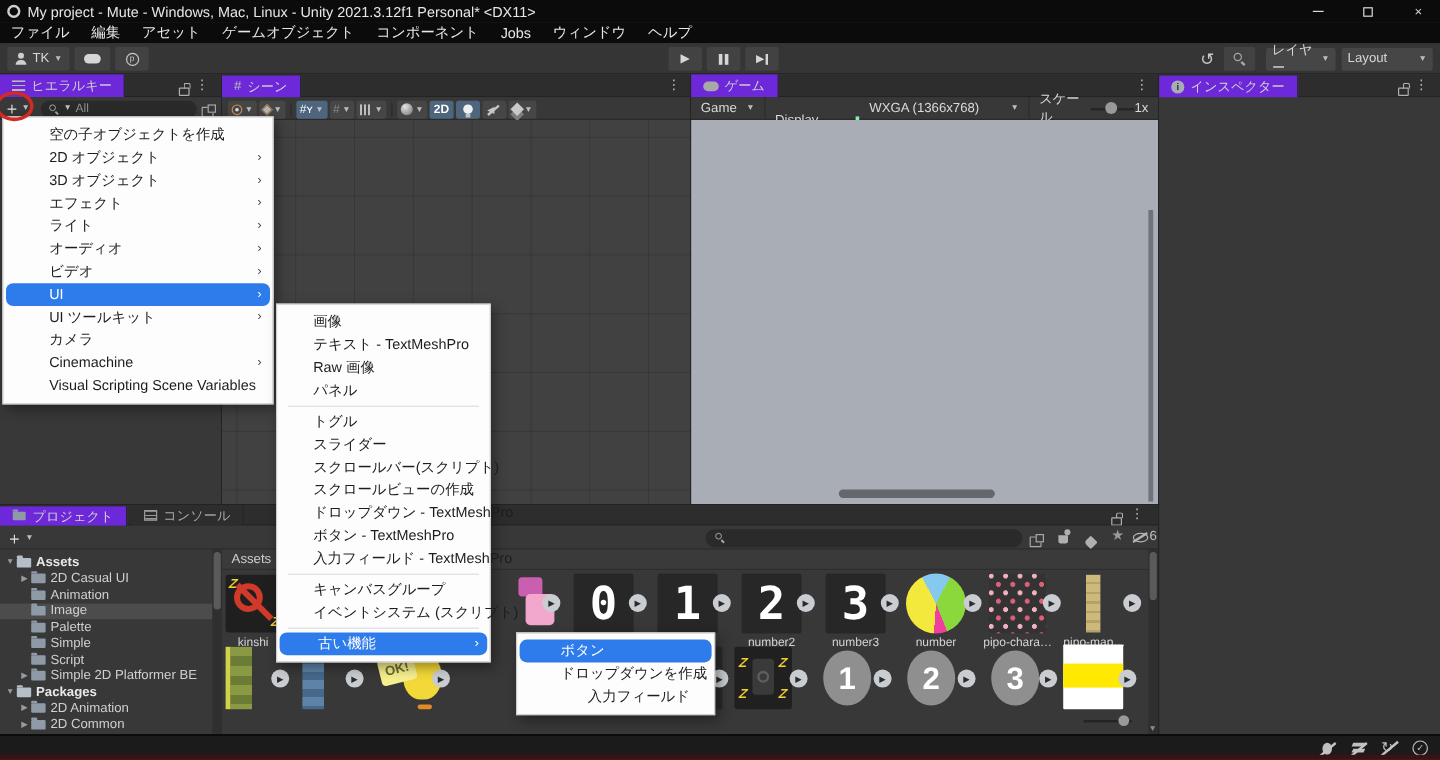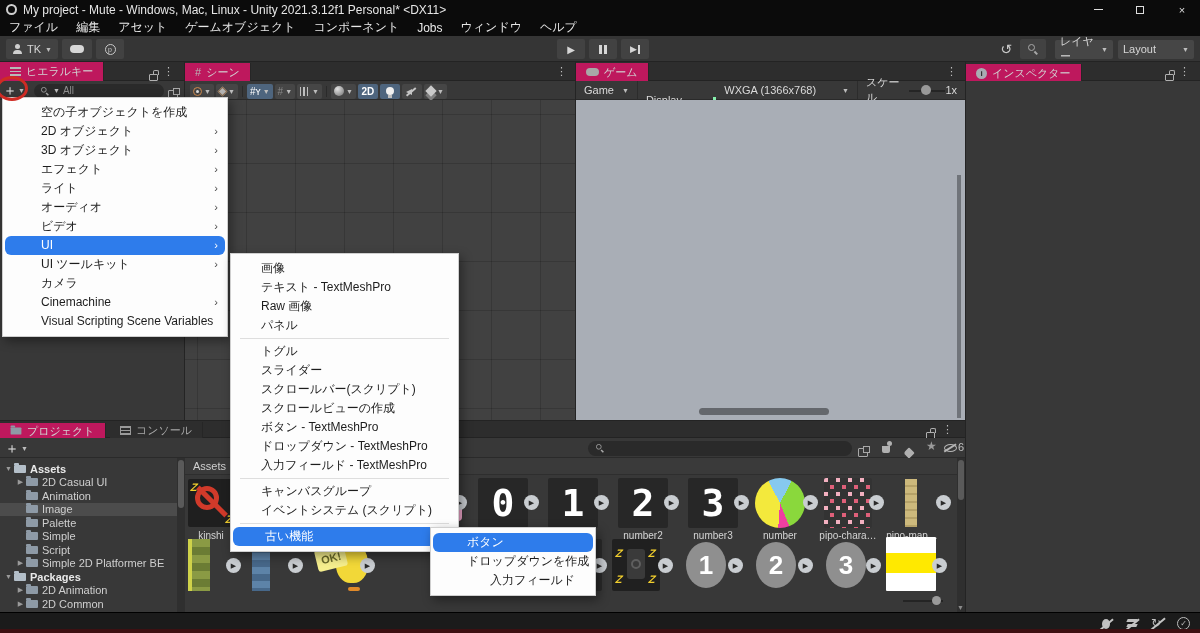--- a/index.html
+++ b/index.html
@@ -19,21 +19,21 @@
   .toolbar{left:0;top:36px;width:1200px;height:26px;background:#353535;border-bottom:1px solid #232323;}
   .tbtn{height:20px;background:#424242;border-radius:2px;display:inline-flex;align-items:center;justify-content:center;
         color:#d6d6d6;font-size:11px;padding:0 6px;margin-right:4px;}
   .ddown{height:19px;background:#464646;border-radius:2px;display:inline-flex;align-items:center;color:#d6d6d6;
          font-size:11px;padding:0 5px;gap:6px;margin-left:5px;}
   .chev{font-size:7px;color:#bdbdbd;}
 
   
   .panel{background:#383838;}
   .tabbar{position:absolute;left:0;top:0;right:0;height:19px;background:#2d2d2d;border-bottom:1px solid #232323;}
-  .tab{height:19px;display:inline-flex;align-items:center;gap:5px;padding:0 10px;background:#be185d;
+  .tab{height:19px;display:inline-flex;align-items:center;gap:5px;padding:0 10px;background:#6d28d9;
        color:#d2d2d2;font-size:11px;border-right:1px solid #262626;}
   .tab.inactive{background:#2d2d2d;color:#a8a8a8;}
   .kebab{color:#bdbdbd;font-size:11px;line-height:11px;}
   .ptoolbar{position:absolute;left:0;right:0;height:19px;background:#383838;border-bottom:1px solid #2a2a2a;}
 
   
   .locki{position:relative;width:9px;height:7px;border:1px solid #b0b0b0;border-radius:1px;display:inline-block;}
   .locki::before{content:'';position:absolute;width:4px;height:4px;border:1px solid #b0b0b0;border-bottom:none;
                  border-radius:2px 2px 0 0;top:-5px;left:3px;}
   .mag{position:relative;width:10px;height:10px;display:inline-block;}
@@ -543,32 +543,32 @@
     <div class="mi"><span>ライト</span><span class="arrow">›</span></div>
     <div class="mi"><span>オーディオ</span><span class="arrow">›</span></div>
     <div class="mi"><span>ビデオ</span><span class="arrow">›</span></div>
     <div class="mi hl"><span>UI</span><span class="arrow">›</span></div>
     <div class="mi"><span>UI ツールキット</span><span class="arrow">›</span></div>
     <div class="mi"><span>カメラ</span></div>
     <div class="mi"><span>Cinemachine</span><span class="arrow">›</span></div>
     <div class="mi"><span>Visual Scripting Scene Variables</span></div>
   </div>
 
-  <div class="wmenu" style="left:230px;top:253px;width:229px;z-index:110;">
+  <div class="wmenu" style="left:230px;top:253px;width:179px;z-index:110;">
     <div class="mi" style="padding-left:30px;"><span>画像</span></div>
     <div class="mi" style="padding-left:30px;"><span>テキスト - TextMeshPro</span></div>
     <div class="mi" style="padding-left:30px;"><span>Raw 画像</span></div>
     <div class="mi" style="padding-left:30px;"><span>パネル</span></div>
     <div class="msep"></div>
     <div class="mi" style="padding-left:30px;"><span>トグル</span></div>
     <div class="mi" style="padding-left:30px;"><span>スライダー</span></div>
     <div class="mi" style="padding-left:30px;"><span>スクロールバー(スクリプト)</span></div>
     <div class="mi" style="padding-left:30px;"><span>スクロールビューの作成</span></div>
+    <div class="mi" style="padding-left:30px;"><span>ドロップダウン - TextMeshPro</span></div>
     <div class="mi" style="padding-left:30px;"><span>ボタン - TextMeshPro</span></div>
-    <div class="mi" style="padding-left:30px;"><span>ドロップダウン - TextMeshPro</span></div>
     <div class="mi" style="padding-left:30px;"><span>入力フィールド - TextMeshPro</span></div>
     <div class="msep"></div>
     <div class="mi" style="padding-left:30px;"><span>キャンバスグループ</span></div>
     <div class="mi" style="padding-left:30px;"><span>イベントシステム (スクリプト)</span></div>
     <div class="msep"></div>
     <div class="mi hl" style="padding-left:32px;"><span>古い機能</span><span class="arrow">›</span></div>
   </div>
 
   <div class="wmenu" style="left:430px;top:527px;width:166px;z-index:120;">
     <div class="mi hl" style="padding-left:34px;"><span>ボタン</span></div>

